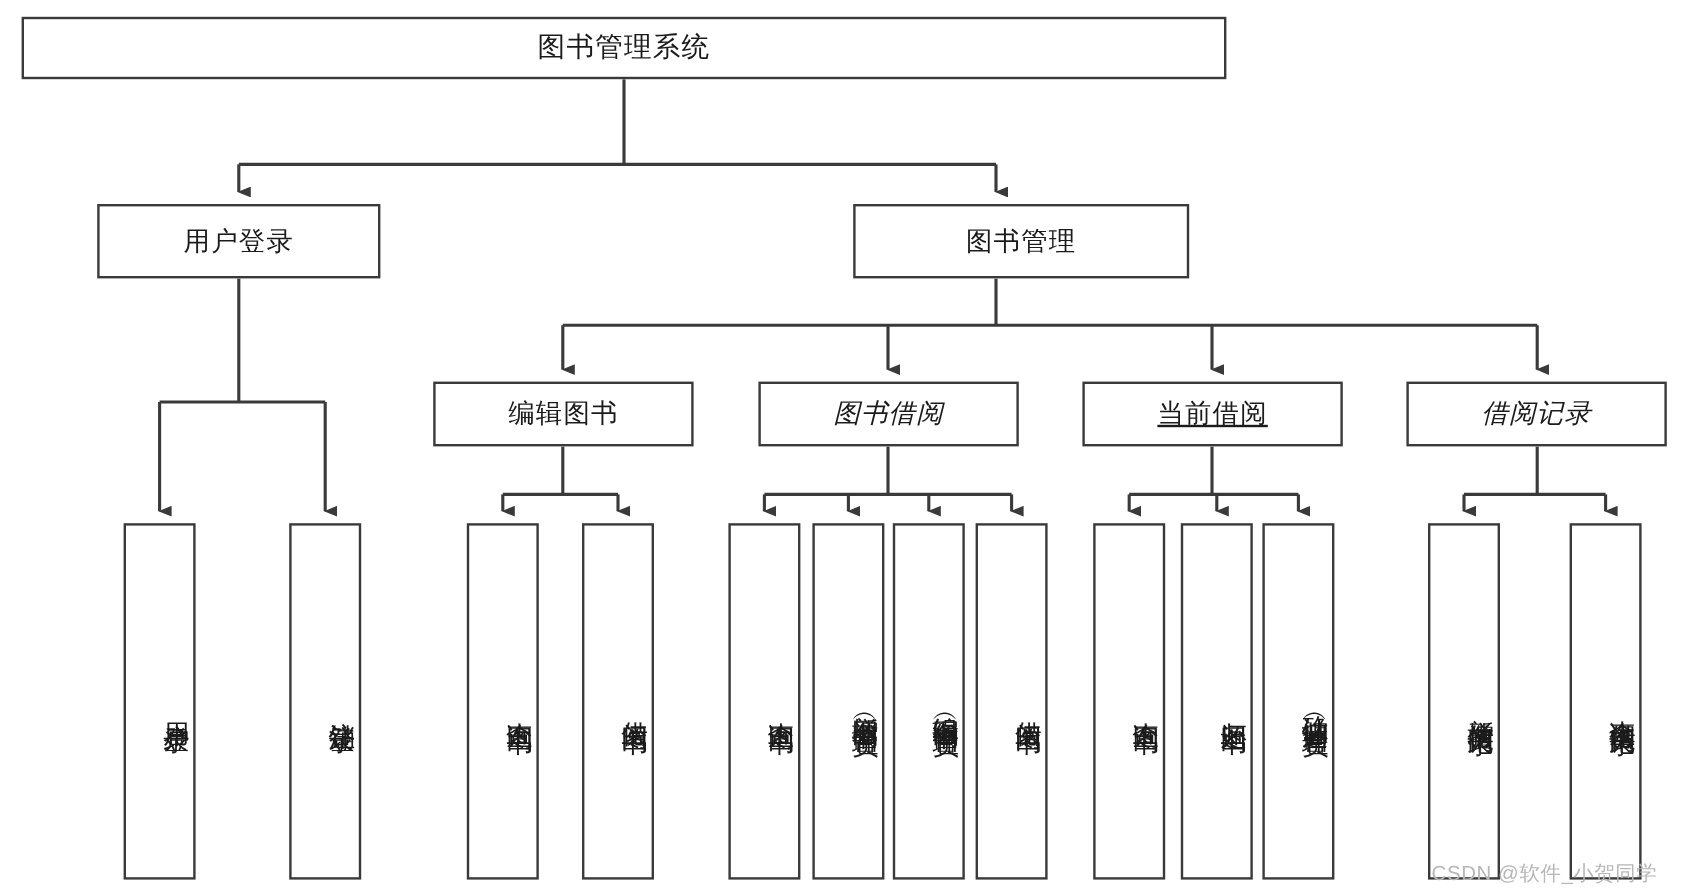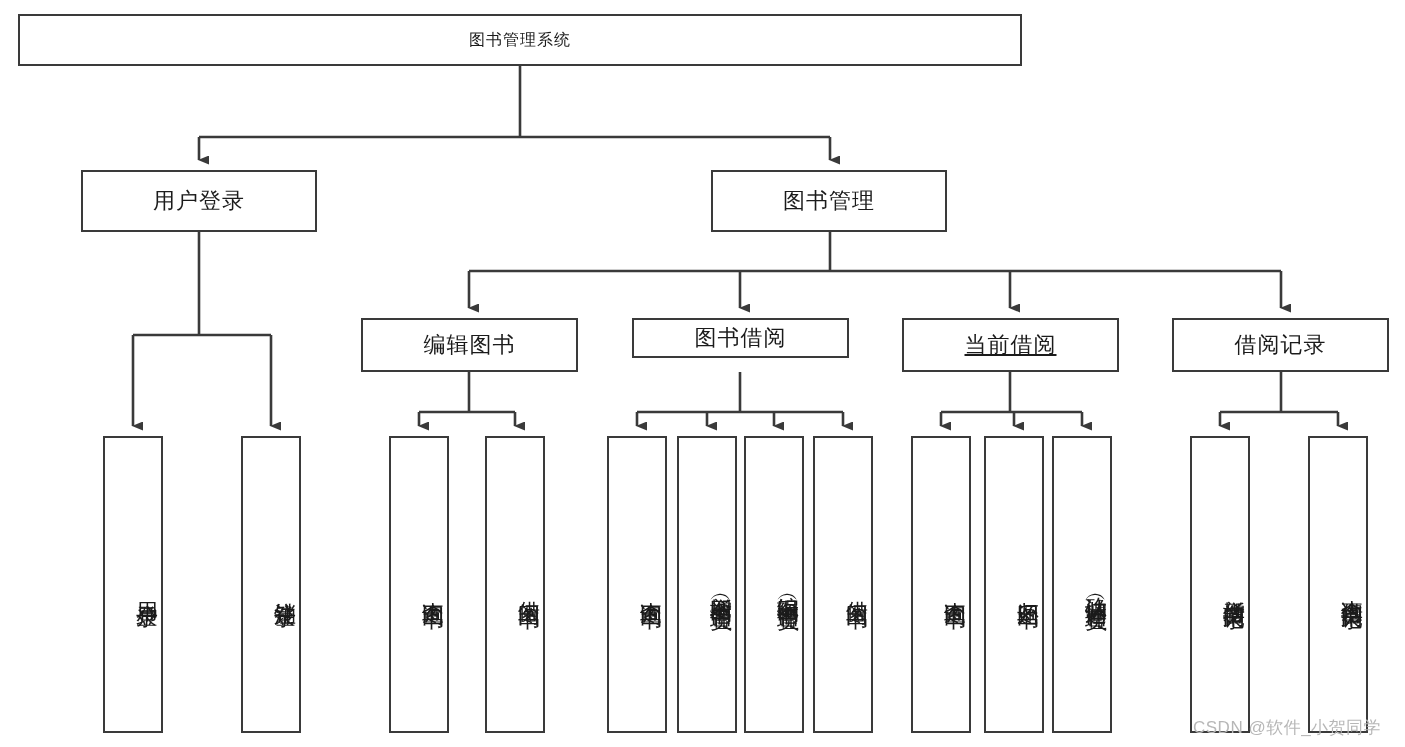--- a/index.html
+++ b/index.html
@@ -50,21 +50,21 @@
     align-items: flex-start;
     justify-content: center;
     padding-top: 6px;
     text-align: center;
   }
   .node-v .vtext {
     writing-mode: vertical-rl;
     text-orientation: upright;
   }
   .root-label {
-    font-size: 16px;
+    font-size: 23px;
     text-align: right;
   }
   .watermark {
     position: absolute;
     font-size: 17px;
     color: #b7b7b7;
     white-space: nowrap;
     letter-spacing: 0.5px;
   }
 </style>
@@ -141,37 +141,37 @@
   </svg>
 
   <div class="node node-h root-label" style="left:18px; top:14px; width:1004px; height:52px;">
     <span>图书管理系统</span>
   </div>
 
   <div class="node node-h" style="left:81px; top:170px; width:236px; height:62px;">
     <span>用户登录</span>
   </div>
 
-  <div class="node node-h" style="left:711px; top:170px; width:236px; height:62px;">
+  <div class="node node-h" style="left:711px; top:170px; width:280px; height:62px;">
     <span>图书管理</span>
   </div>
 
   <div class="node node-h" style="left:361px; top:318px; width:217px; height:54px;">
     <span>编辑图书</span>
   </div>
 
-  <div class="node node-h" style="left:632px; top:318px; width:217px; height:40px;">
+  <div class="node node-h" style="left:632px; top:318px; width:217px; height:54px;font-style:italic;">
     <span>图书借阅</span>
   </div>
 
   <div class="node node-h" style="left:902px; top:318px; width:217px; height:54px;text-decoration:underline;">
     <span>当前借阅</span>
   </div>
 
-  <div class="node node-h" style="left:1172px; top:318px; width:217px; height:54px;">
+  <div class="node node-h" style="left:1172px; top:318px; width:217px; height:54px;font-style:italic;">
     <span>借阅记录</span>
   </div>
 
   <div class="node node-v" style="left:103px; top:436px; width:60px; height:297px;">
     <span class="vtext">用户登录</span>
   </div>
 
   <div class="node node-v" style="left:241px; top:436px; width:60px; height:297px;">
     <span class="vtext">注销登录</span>
   </div>

